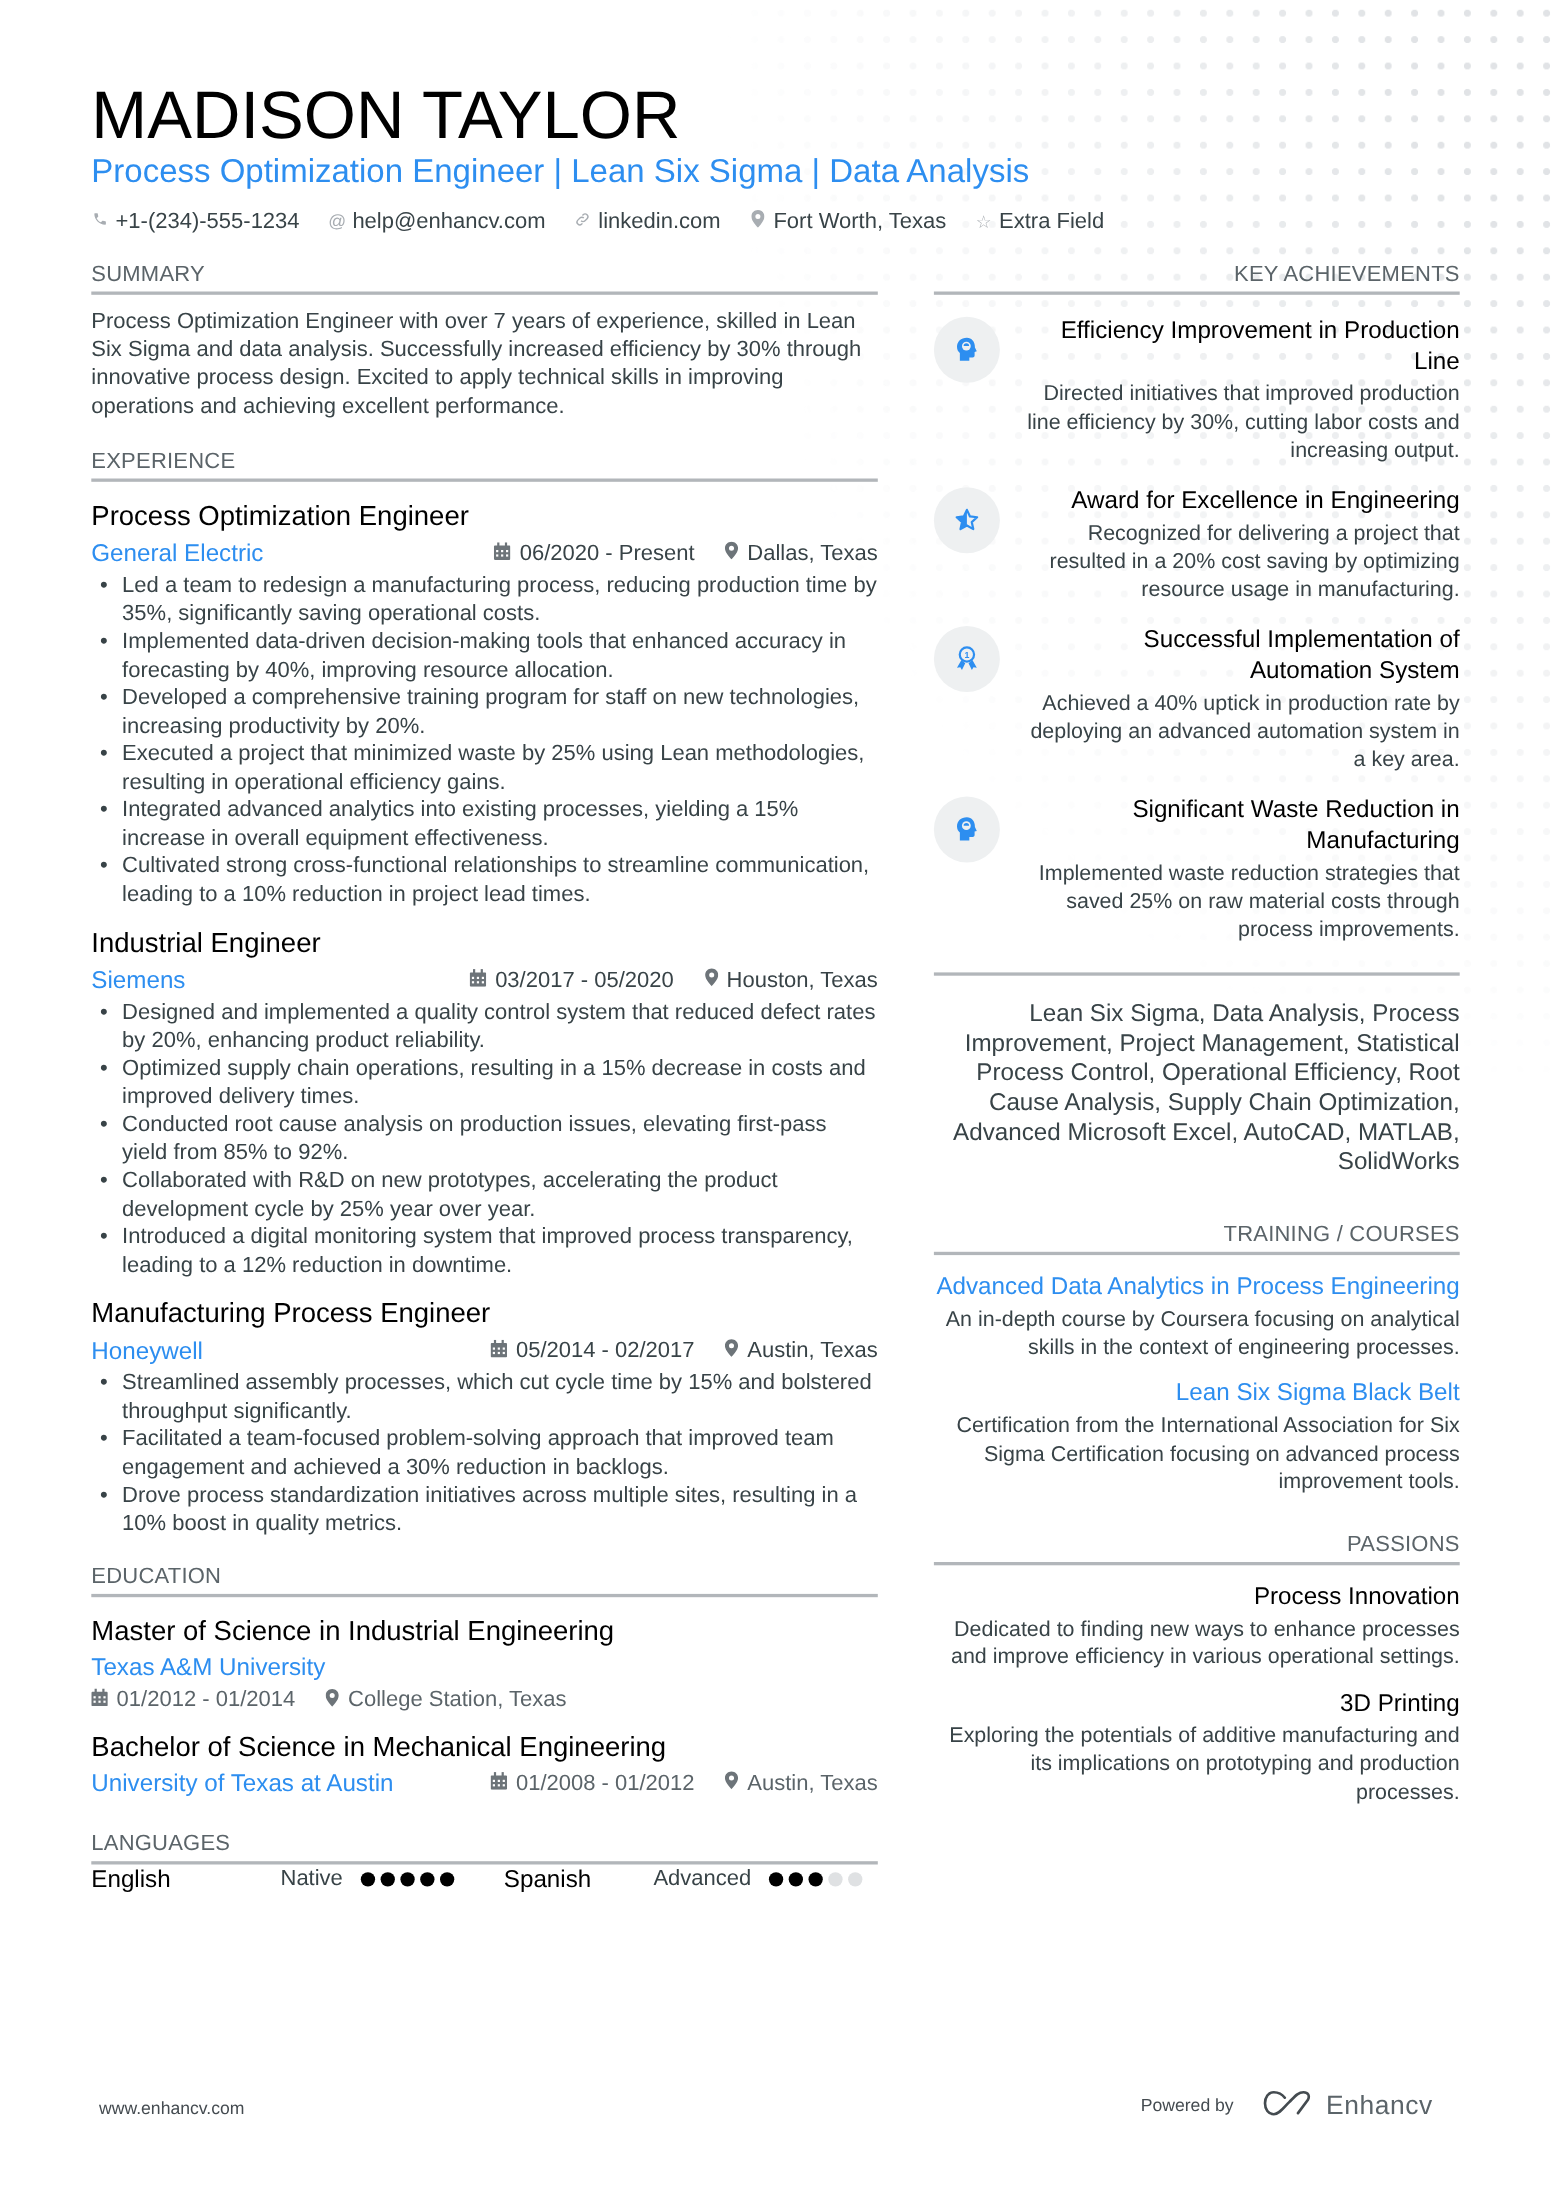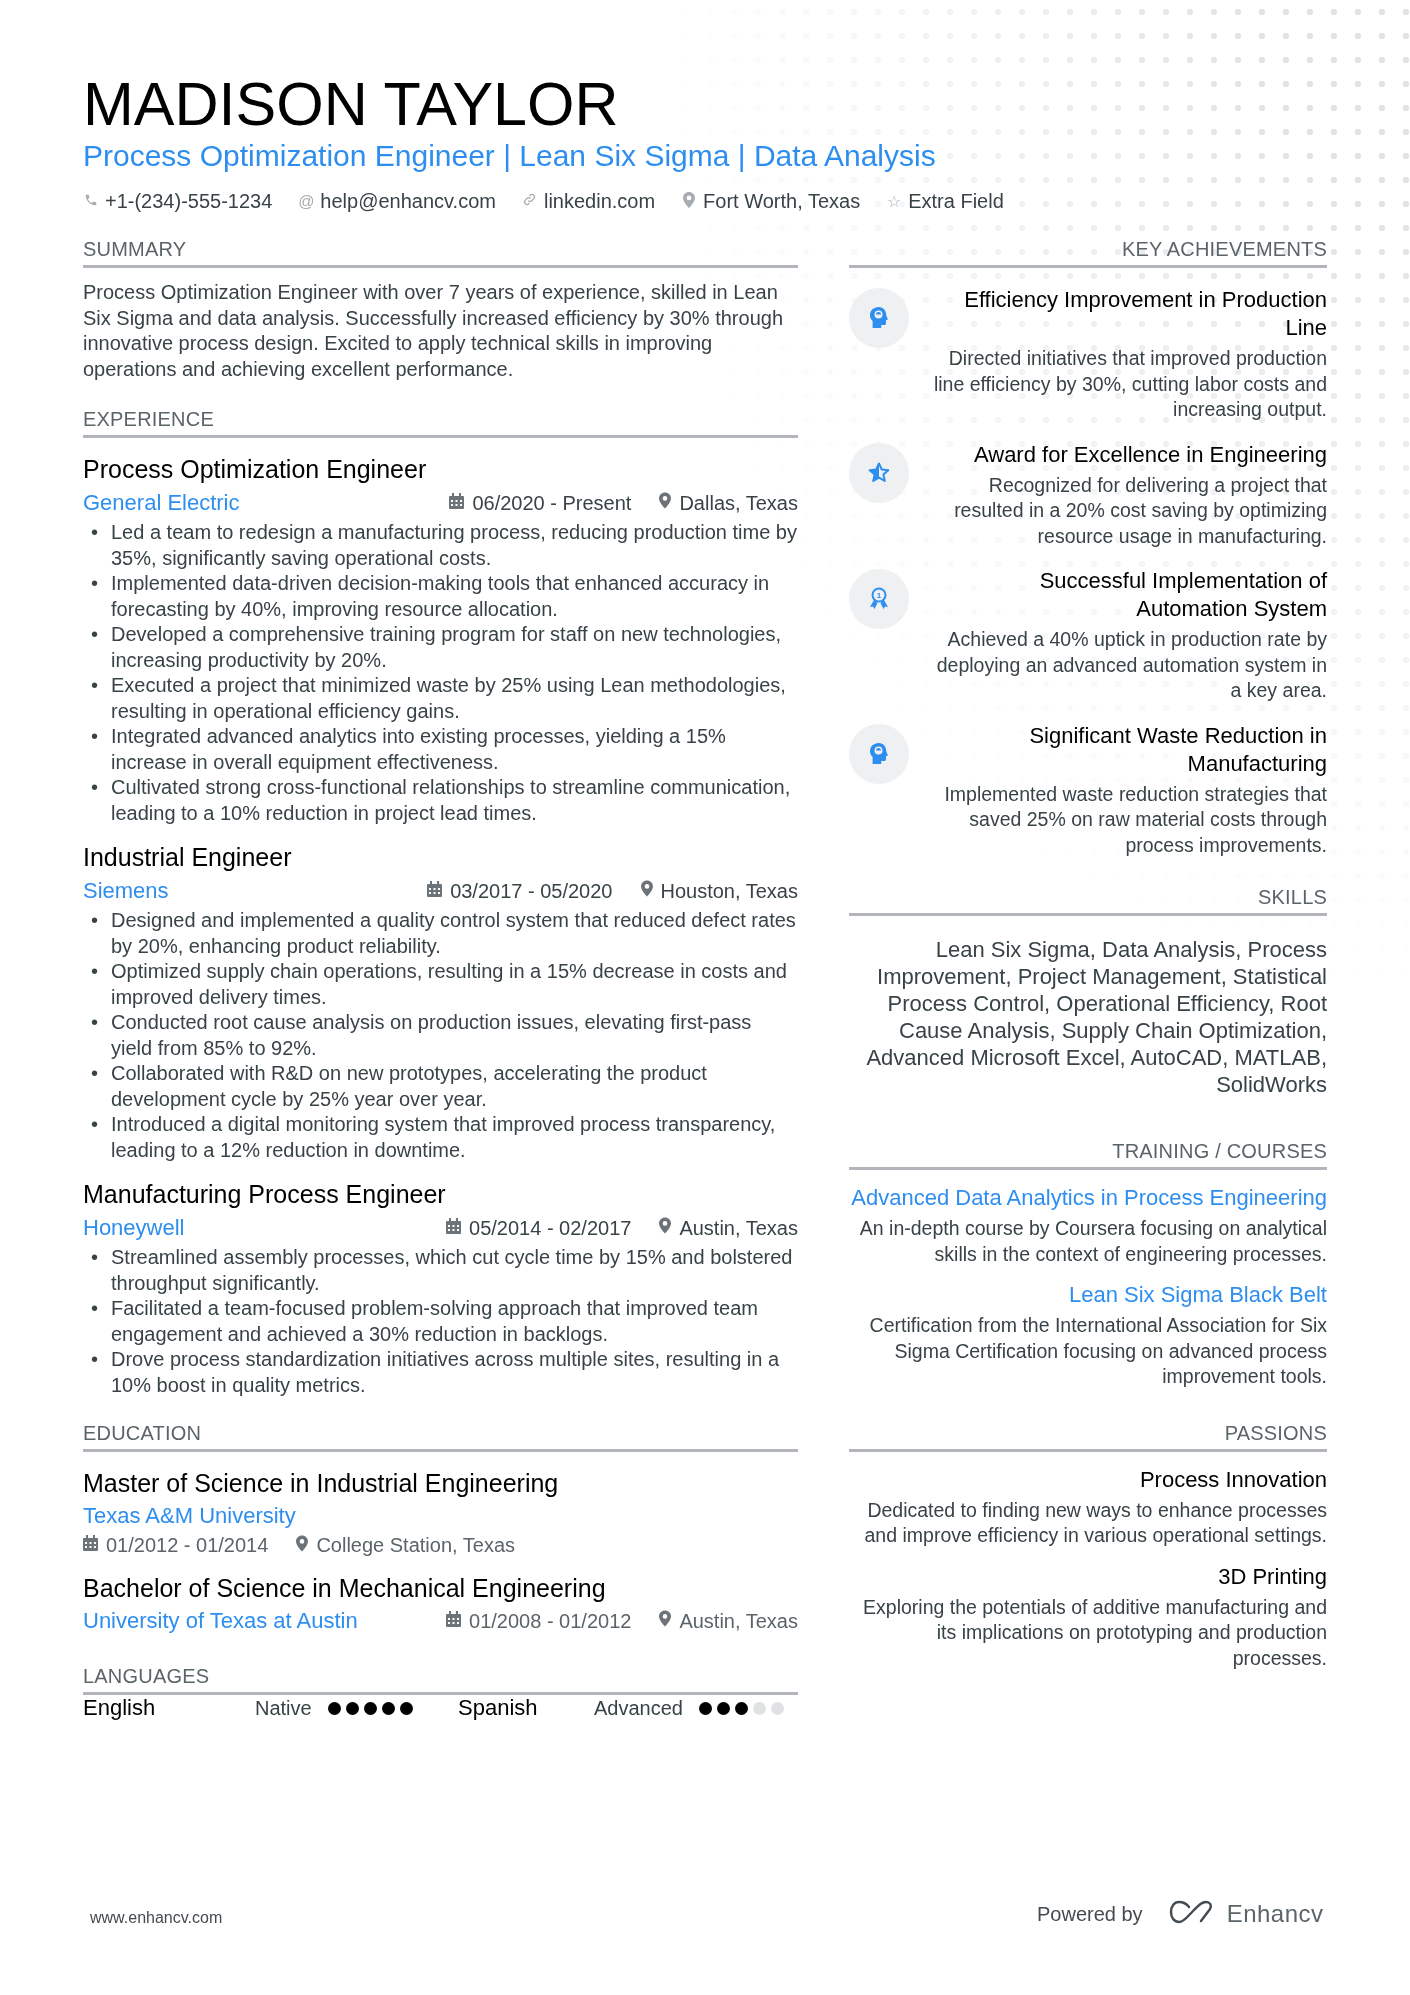--- a/index.html
+++ b/index.html
@@ -70,21 +70,21 @@
   .course { margin-top: 14px; }
   .course-title { font-size: 22px; line-height: 28px; color: #2d8ef0; }
   .course-desc { font-size: 19.5px; line-height: 25.5px; color: #384347; margin-top: 4px; }
 
   .passion { margin-top: 14px; }
   .passion-title { font-size: 22px; line-height: 28px; color: #000; }
   .passion-desc { font-size: 19.5px; line-height: 25.5px; color: #384347; margin-top: 4px; }
 
   .footer-left { position: absolute; left: 90px; top: 1909px; font-size: 16px; color: #444b50; }
   .footer-right { position: absolute; left: 1037px; top: 1900px; display: flex; align-items: center; gap: 26px; }
-  .powered { font-size: 20px; color: #444b50; }
+  .powered { font-size: 16px; color: #444b50; }
   .brand { display: flex; align-items: center; gap: 12px; }
   .brand-name { font-size: 24px; color: #5b6469; letter-spacing: 0.5px; }
 </style>
 </head>
 <body>
 
 <div class="dots"></div>
 
 <div class="page">
 
@@ -404,21 +404,20 @@
             </svg>
         </div>
         <div class="ach-body">
           <div class="ach-title">Significant Waste Reduction in Manufacturing</div>
           <div class="ach-desc">Implemented waste reduction strategies that saved 25% on raw material costs through process improvements.</div>
         </div>
       </div>
     </div>
 
     <div class="section" style="margin-bottom:40px">
-      <div class="sec-title">SKILLS</div>
       <div class="sec-rule"></div>
       <div class="skills-text">Lean Six Sigma, Data Analysis, Process Improvement, Project Management, Statistical Process Control, Operational Efficiency, Root Cause Analysis, Supply Chain Optimization, Advanced Microsoft Excel, AutoCAD, MATLAB, SolidWorks</div>
     </div>
 
     <div class="section" style="margin-bottom:30px">
       <div class="sec-title">TRAINING / COURSES</div>
       <div class="sec-rule"></div>
       <div class="course">
         <div class="course-title">Advanced Data Analytics in Process Engineering</div>
         <div class="course-desc">An in-depth course by Coursera focusing on analytical skills in the context of engineering processes.</div>

